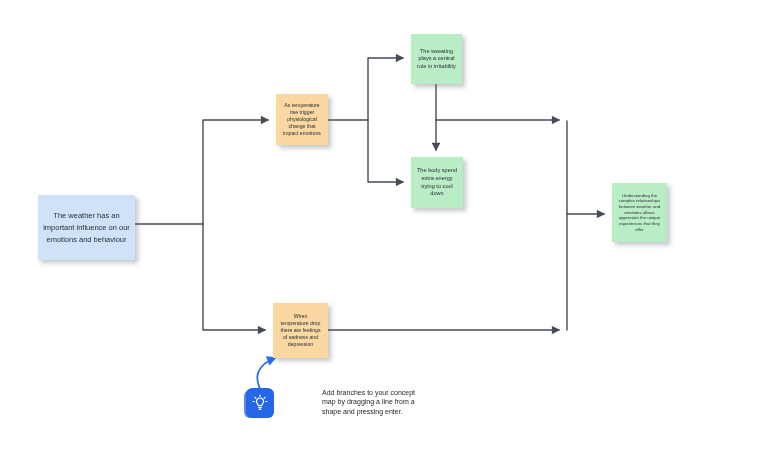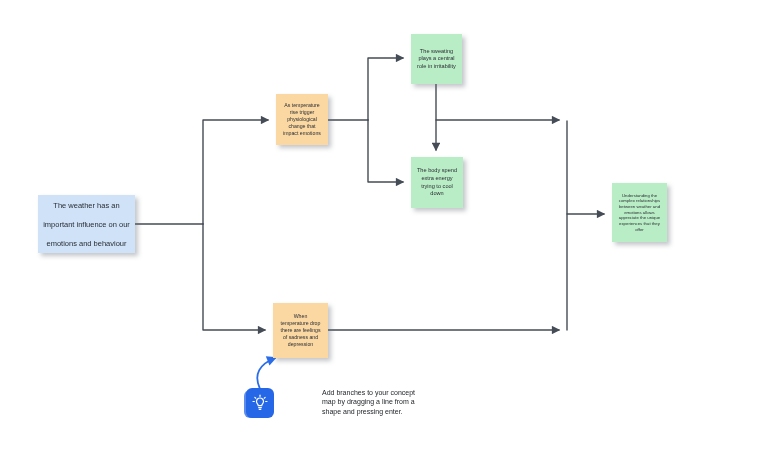--- a/index.html
+++ b/index.html
@@ -23,22 +23,22 @@
   .note {
     position: absolute;
     display: flex;
     align-items: center;
     justify-content: center;
     text-align: center;
     color: #2a2e35;
     box-shadow: 2.5px 3px 4.5px rgba(100,105,115,0.38);
   }
 
-  .note-root   { left: 38px;  top: 195px; width: 97px; height: 58px;
-                 font-size: 7.5px; line-height: 19px; padding: 2px 4px; }
+  .note-root   { left: 38px;  top: 195px; width: 97px; height: 65px;
+                 font-size: 7.5px; line-height: 12px; padding: 2px 4px; }
   .note-rise   { left: 276px; top: 94px;  width: 52px; height: 51px;
                  font-size: 5.2px; line-height: 7px; padding: 2px 7px; }
   .note-sweat  { left: 411px; top: 34px;  width: 51px; height: 50px;
                  font-size: 5.6px; line-height: 7.6px; padding: 2px 6px; }
   .note-body   { left: 411px; top: 157px; width: 52px; height: 51px;
                  font-size: 5.6px; line-height: 7.6px; padding: 2px 5px; }
   .note-drop   { left: 273px; top: 303px; width: 55px; height: 55px;
                  font-size: 5.2px; line-height: 7px; padding: 2px 7px; }
   .note-result { left: 612px; top: 183px; width: 55px; height: 59px;
                  font-size: 4.3px; line-height: 5.7px; padding: 2px 4px; }

